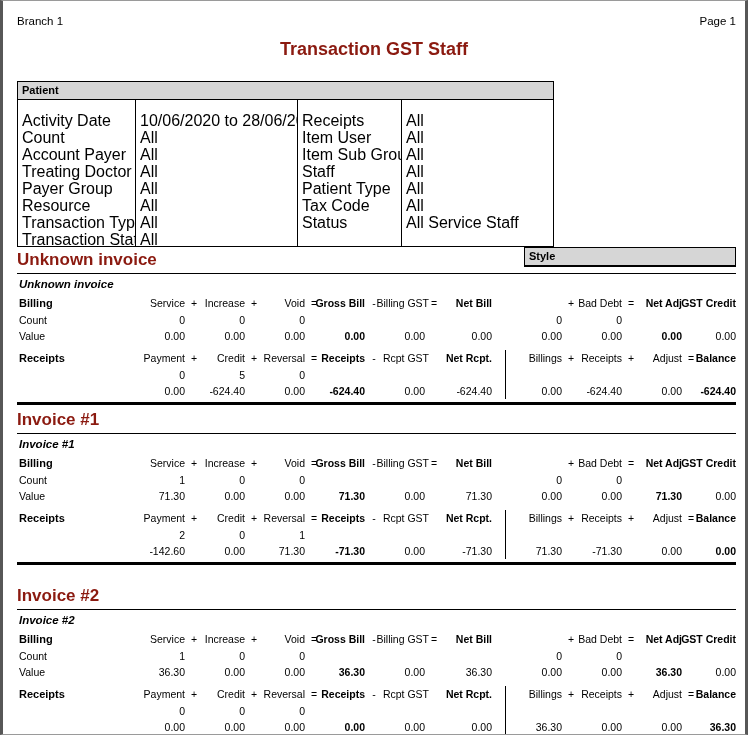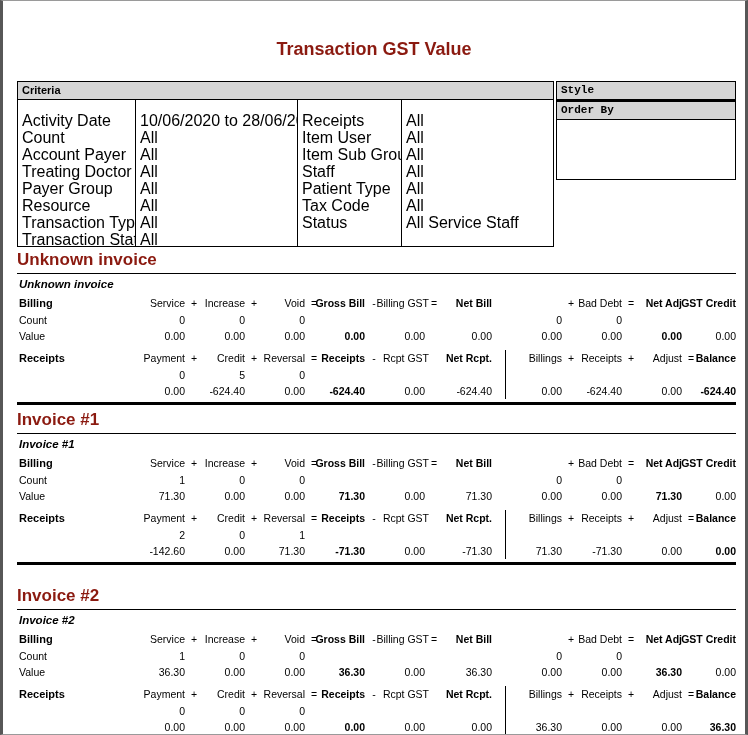--- a/index.html
+++ b/index.html
@@ -61,24 +61,23 @@
     top: 80px;
     width: 719px;
   }
   .crit-left {
     width: 537px;
     float: left;
     border: 1px solid #000;
     box-sizing: border-box;
   }
   .crit-right {
-    width: 180px;
+    width: 212px;
     float: right;
     box-sizing: border-box;
-    font-family: Liberation Mono, monospace;
   }
   .crit-hdr {
     background: #d6d6d6;
     font-weight: bold;
     font-size: 11px;
     padding: 2px 3px 2px 4px;
     border-bottom: 1px solid #000;
     line-height: 13px;
   }
   .crit-body {
@@ -183,27 +182,31 @@
     width: 0;
     border-left: 1px solid #000;
   }
 </style>
 </head>
 <body>
 
 <div id="page">
   <div class="sheet">
 
-
-    <div class="report-title">Transaction GST Value</div>
+    <div class="topbar">
+      <span>Branch 1</span>
+      <span>Page 1</span>
+    </div>
+
+    <div class="report-title">Transaction GST Staff</div>
 
     <div class="criteria-wrap">
 
       <div class="crit-left">
-        <div class="crit-hdr">Criteria</div>
+        <div class="crit-hdr">Patient</div>
         <div class="crit-body">
           <div class="crit-col c1">
             <div>Activity Date</div>
             <div>Count</div>
             <div>Account Payer</div>
             <div>Treating Doctor</div>
             <div>Payer Group</div>
             <div>Resource</div>
             <div>Transaction Type</div>
             <div>Transaction Status</div>
@@ -237,24 +240,20 @@
             <div>All Service Staff</div>
           </div>
         </div>
       </div>
 
       <div class="crit-right">
         <div class="rbox">
           <div class="rhdr">Style</div>
         </div>
         <div class="rbox">
-        </div>
-        <div class="rbox last">
-          <div class="rhdr">Order By</div>
-          <div class="rval h3"></div>
         </div>
       </div>
       <div style="clear:both"></div>
     </div>
 
     <div id="groups-host">
         <div class="group" style="top: 248px;">
           <div class="group-title">Unknown invoice</div>
           <div class="rule-thin"></div>
           <div class="sub-title">Unknown invoice</div>

